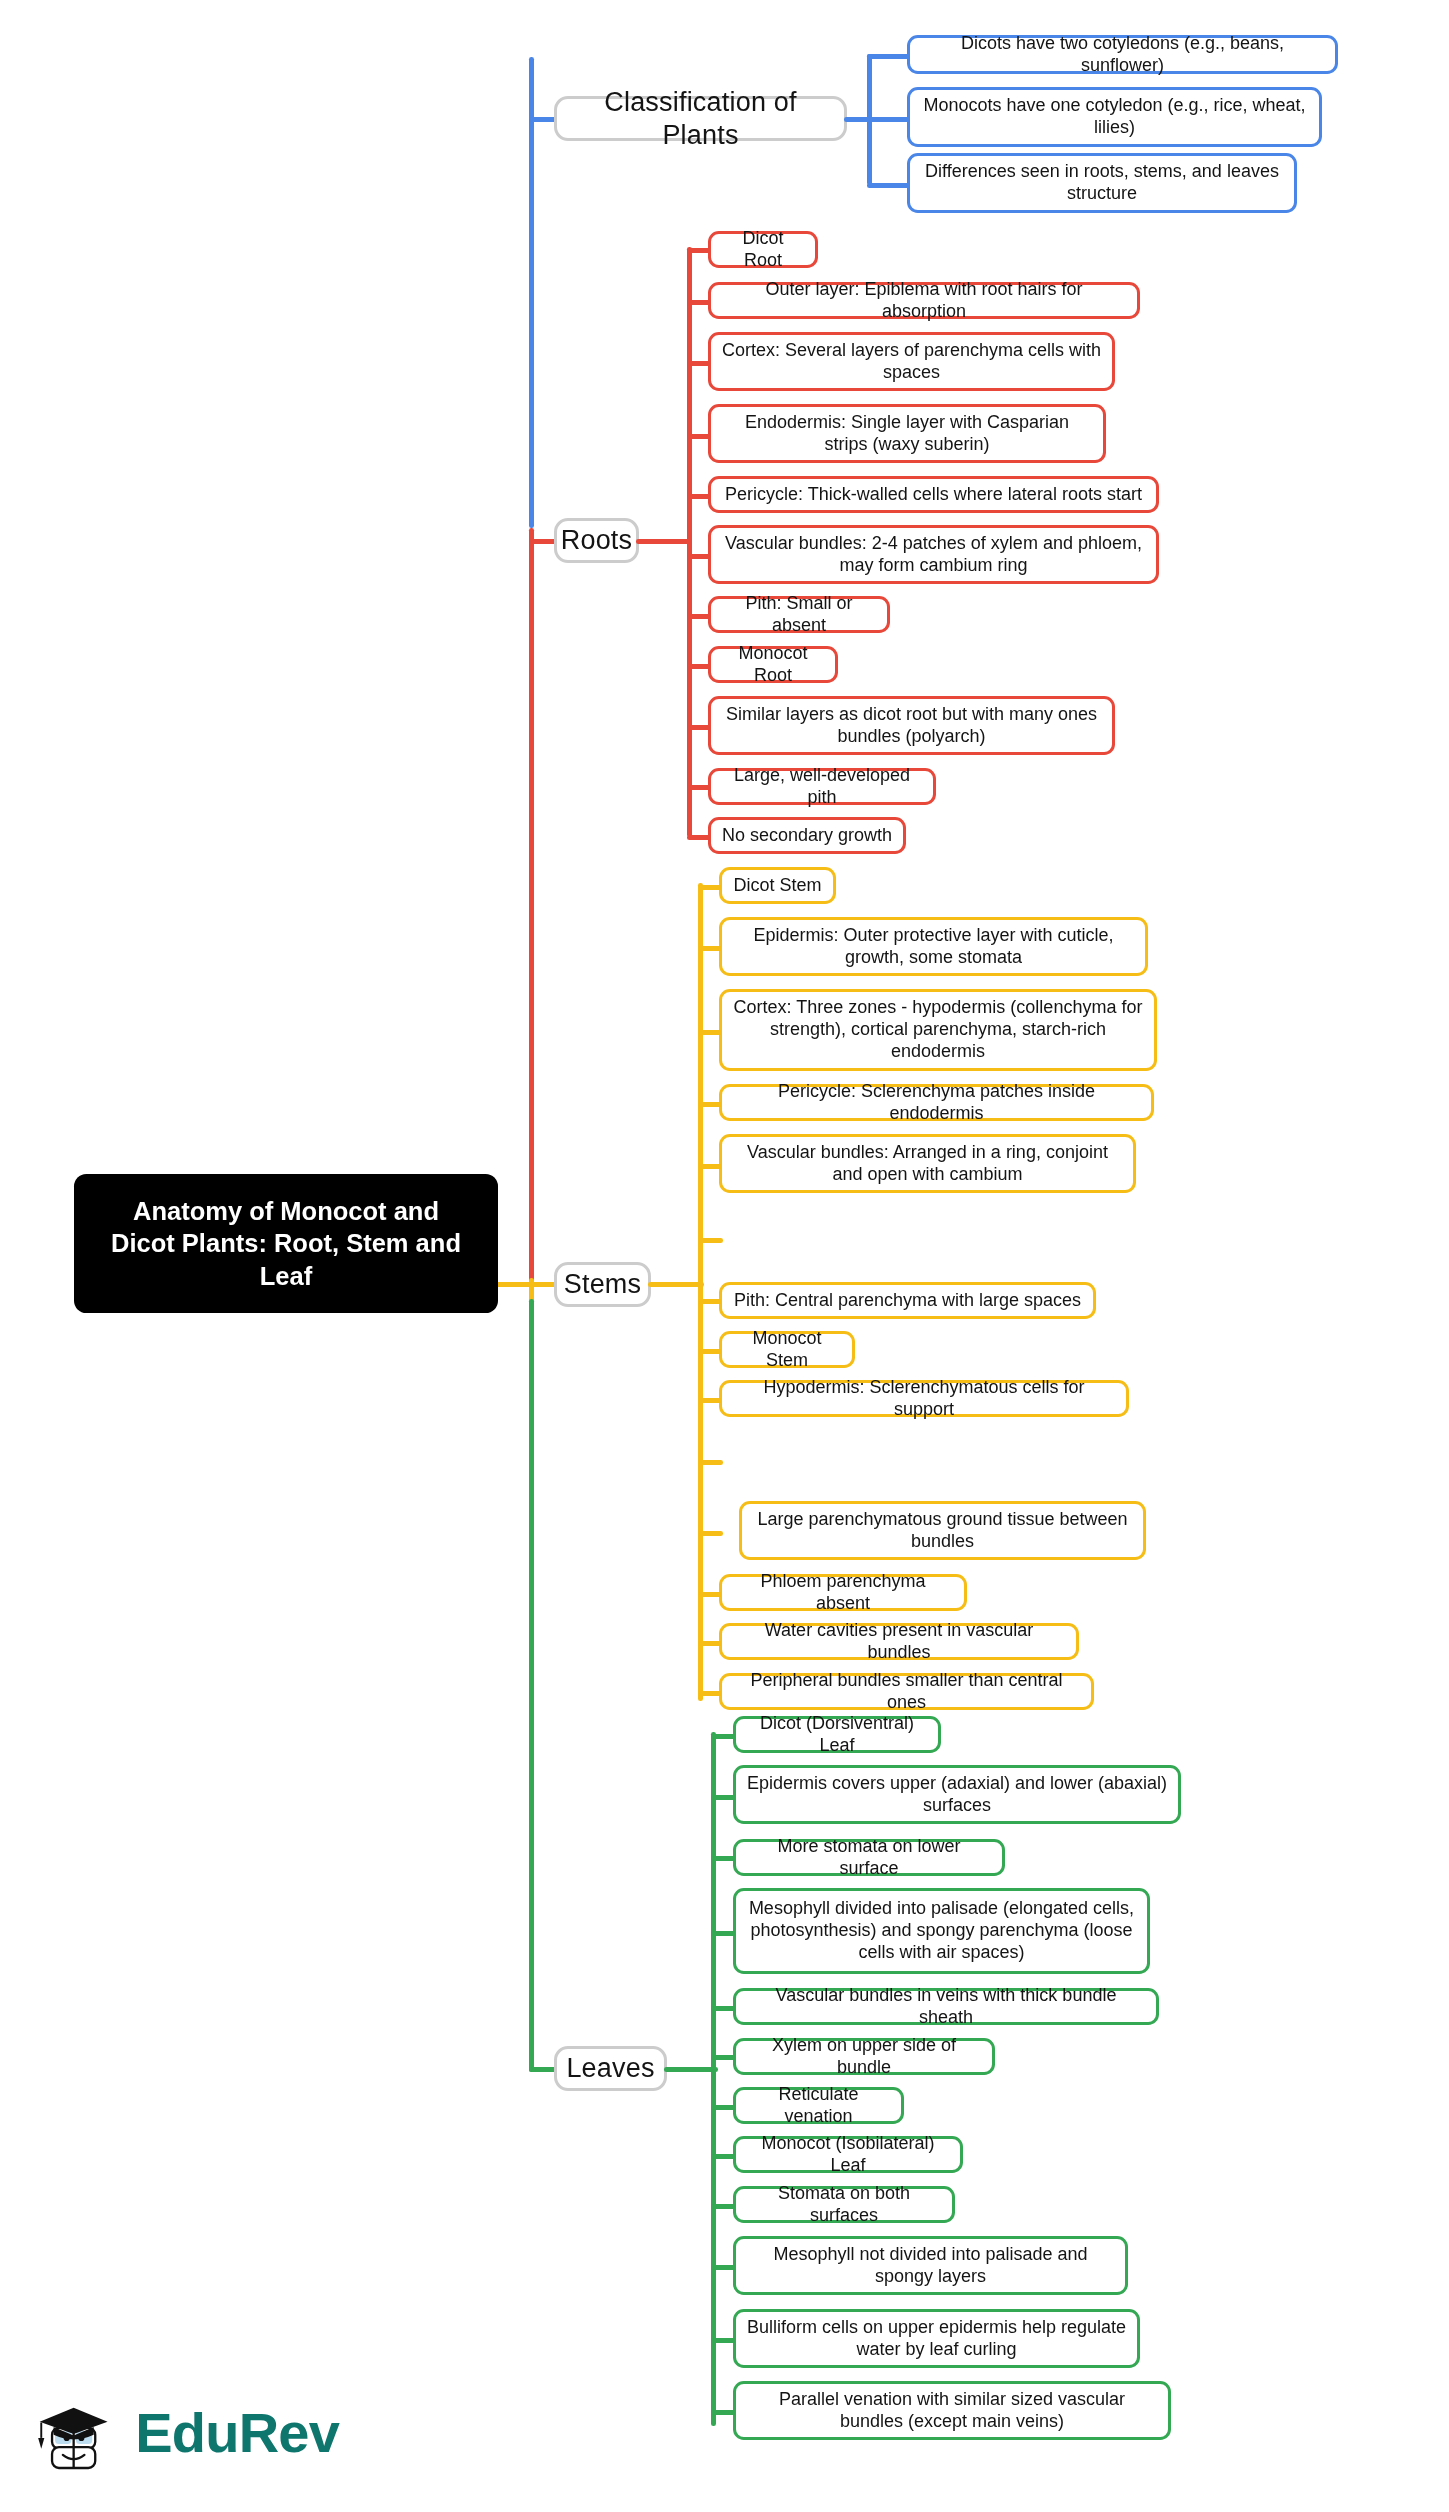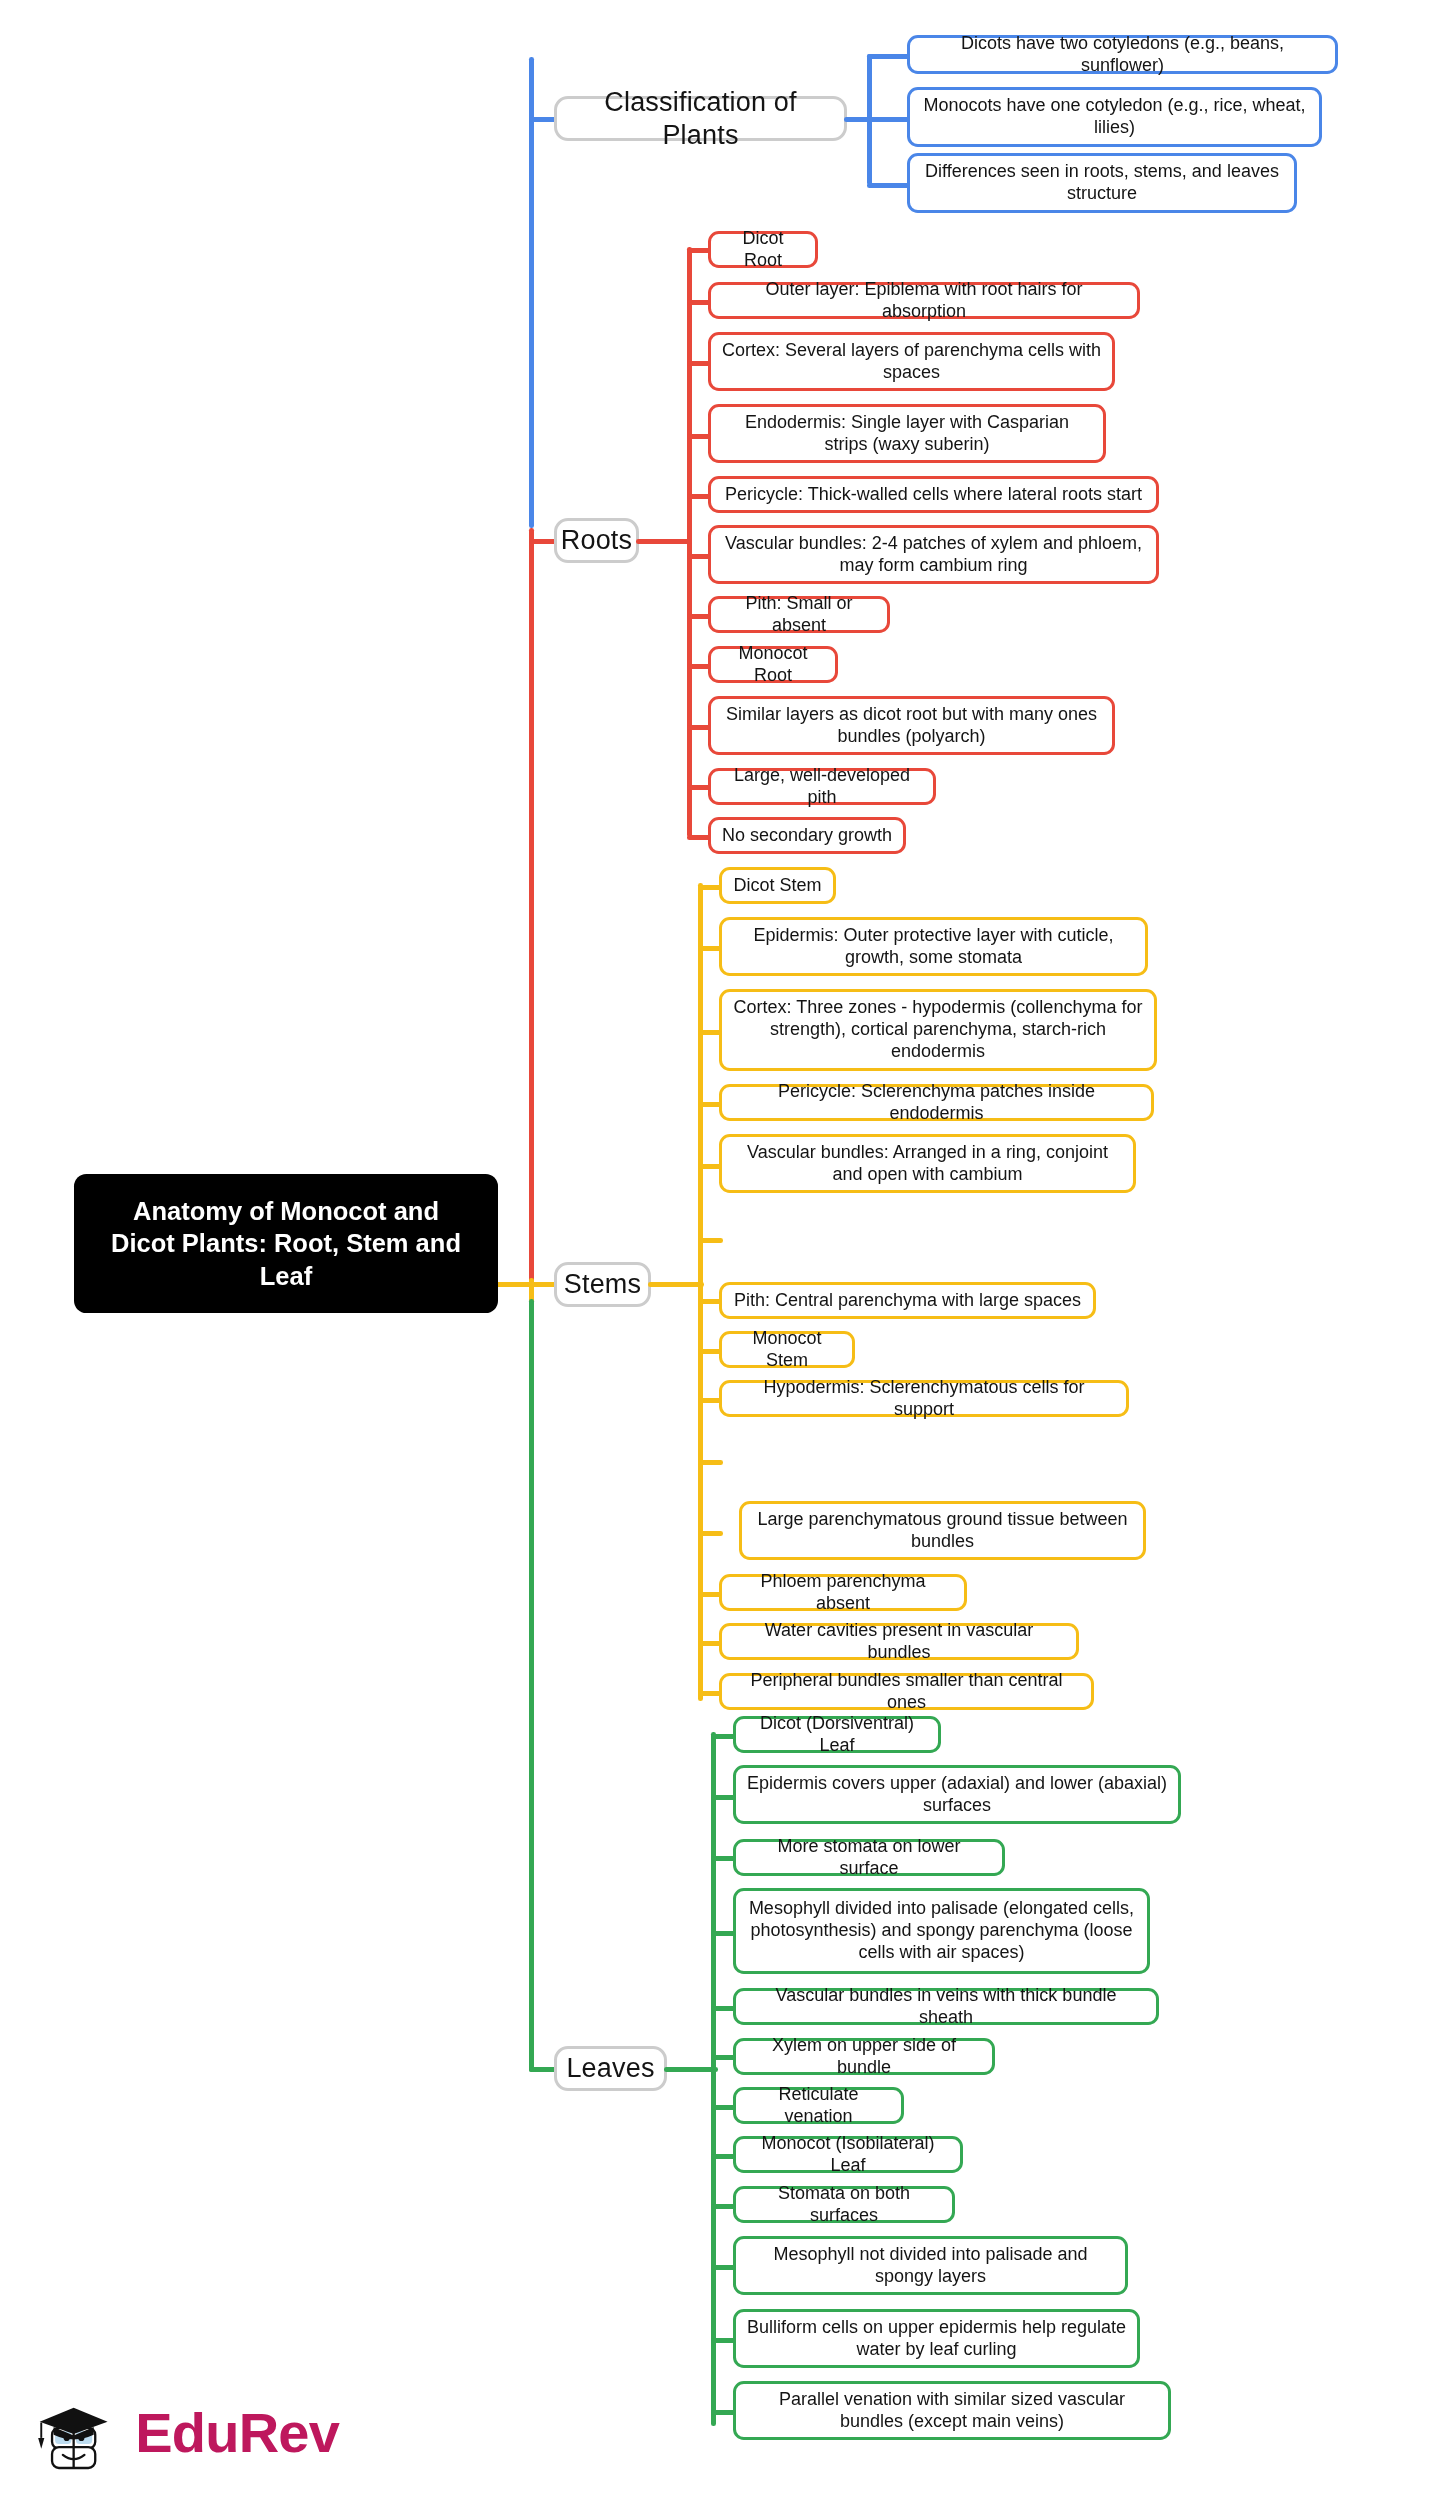--- a/index.html
+++ b/index.html
@@ -78,21 +78,21 @@
     top:2384px;
     width:332px;
     height:96px;
     display:flex;
     align-items:center;
     gap:12.3px;
   }
   #logo .logo-text{
     font-size:56px;
     font-weight:bold;
-    color:#be185d;
+    color:#0f766e;
     letter-spacing:-0.8px;
     font-family:"Liberation Sans", sans-serif;
   }
 </style>
 </head>
 <body>
 
 <div id="mindmap">
 
   <div class="conn v c-blue" style="left:529px; top:57px;   height:471px;"></div>

